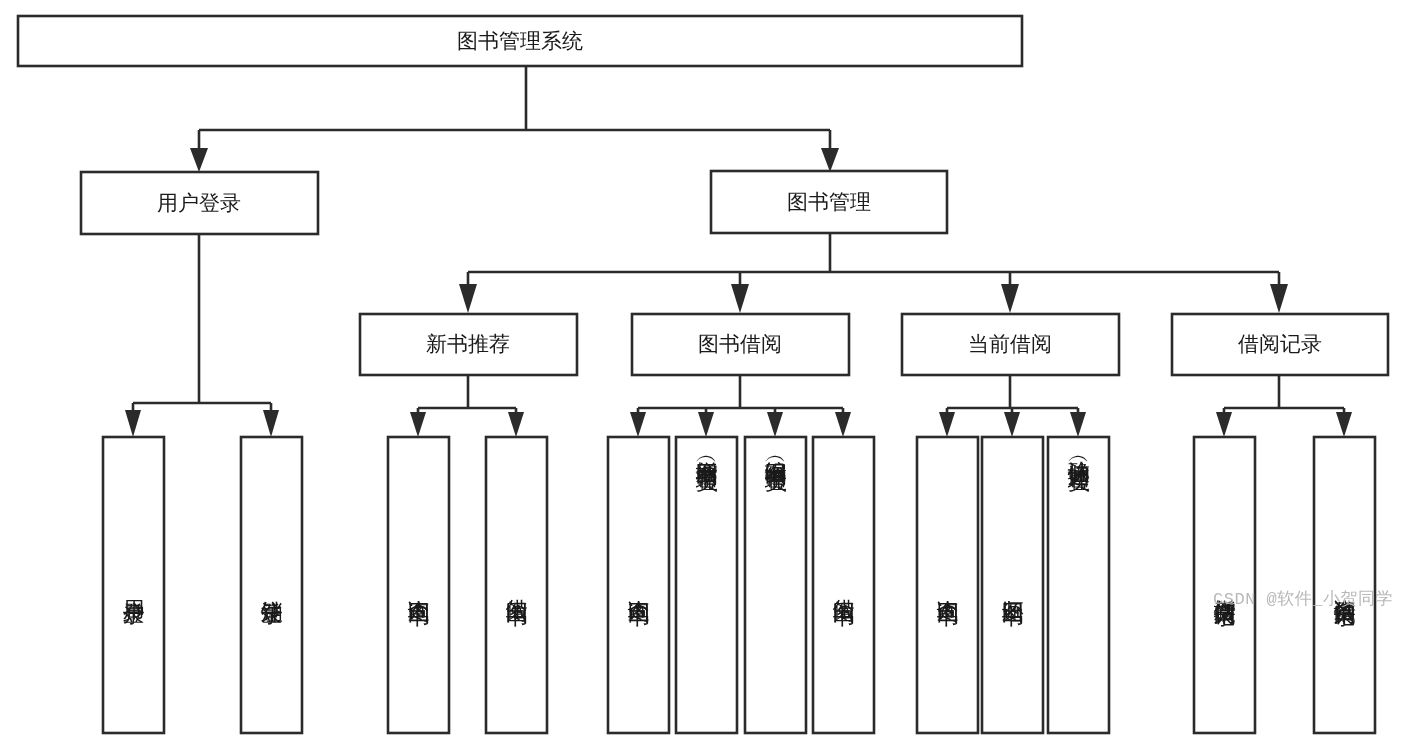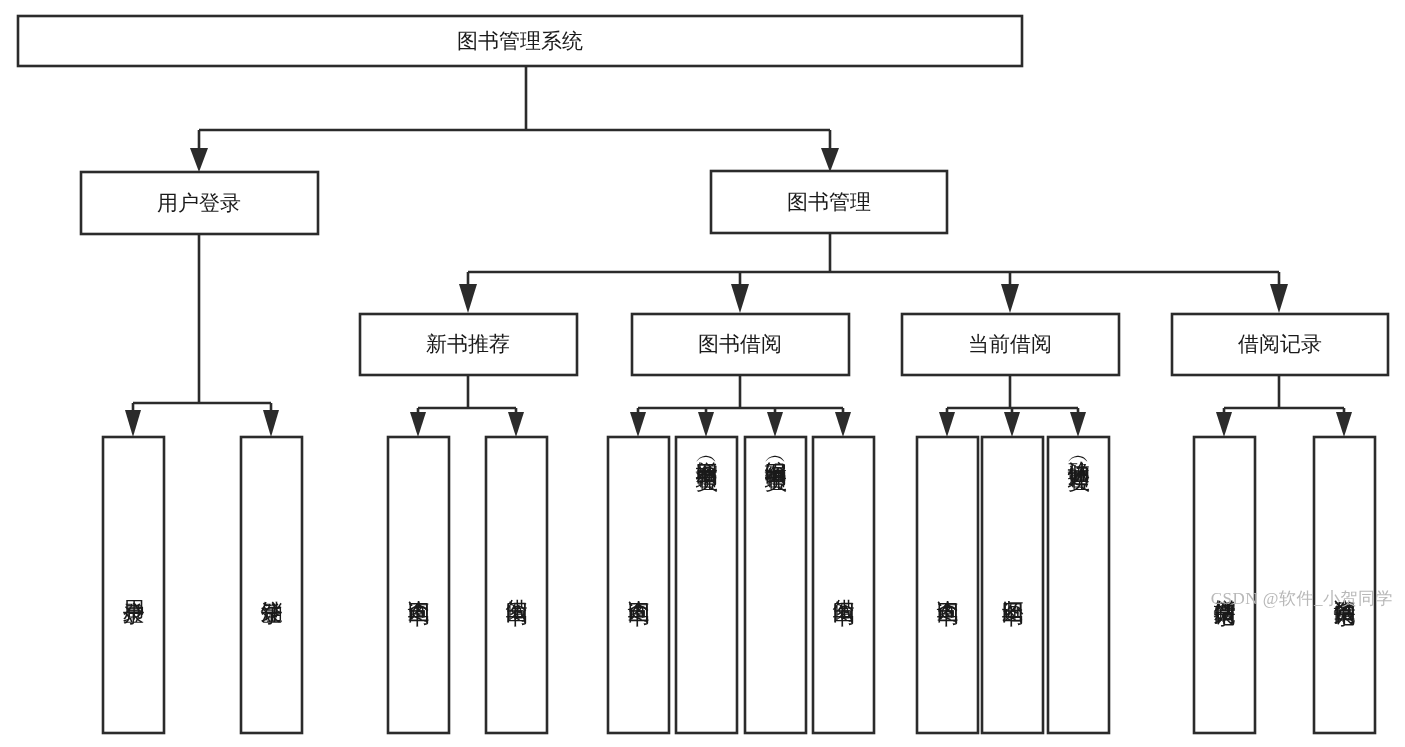--- a/index.html
+++ b/index.html
@@ -67,21 +67,21 @@
     line-height: 1.12;
     letter-spacing: 1.5px;
     color: #1a1a1a;
     white-space: nowrap;
     text-align: center;
   }
   .watermark {
     position: absolute;
     right: 12px;
     bottom: 6px;
-    font-family: Liberation Serif, serif;
+    font-family: Liberation Mono, monospace;
     font-size: 17px;
     color: #b8b8b8;
     letter-spacing: 0.5px;
     white-space: nowrap;
   }
 </style>
 </head>
 <body>
 
 <div id="diagram-root">

